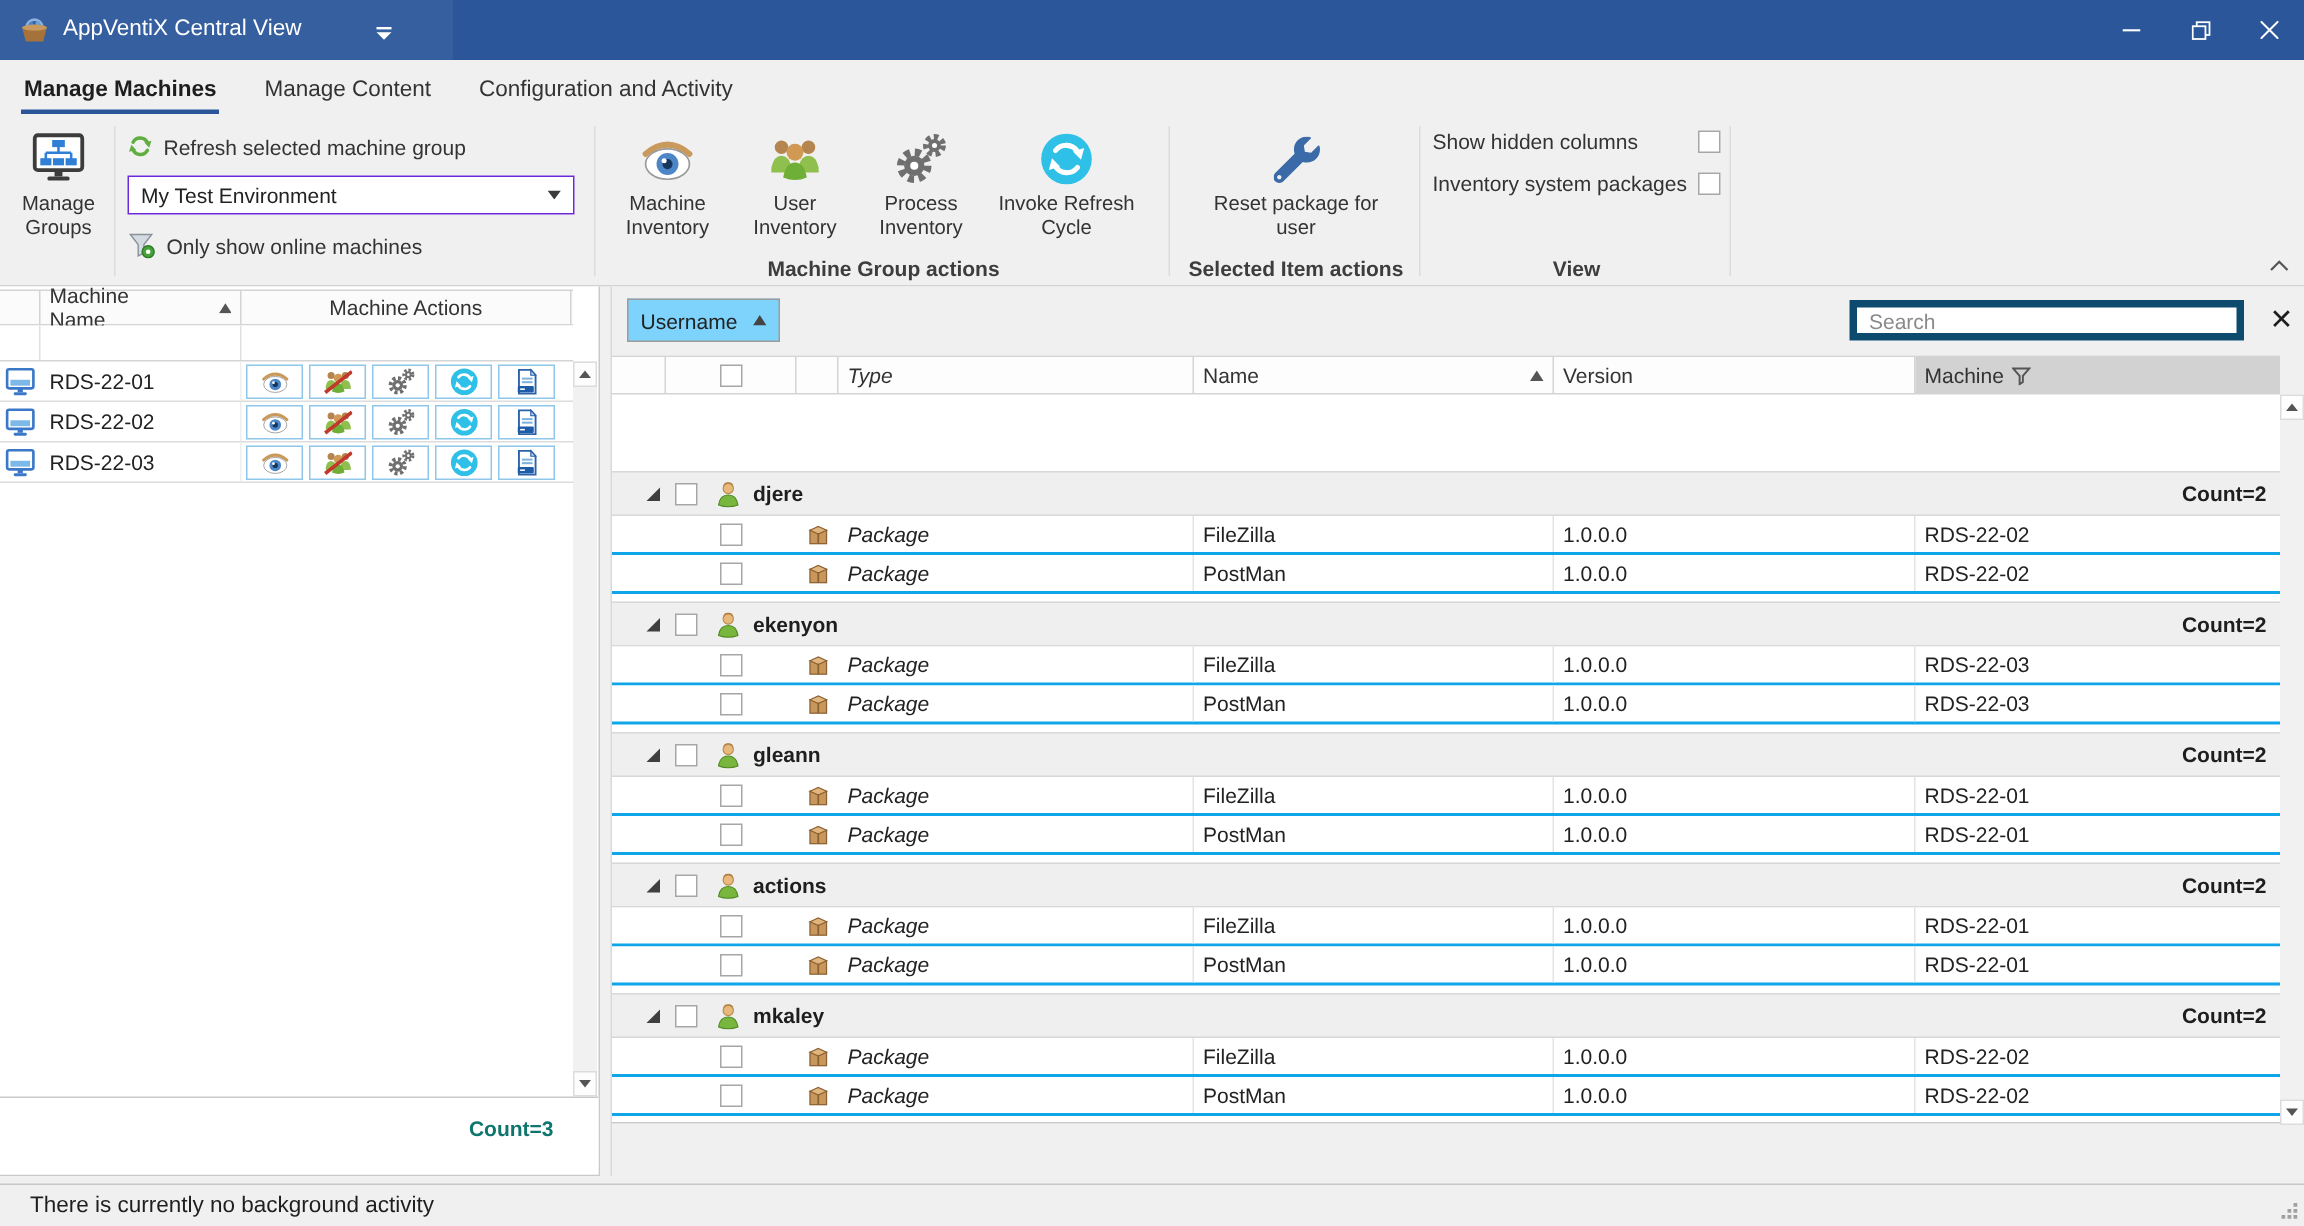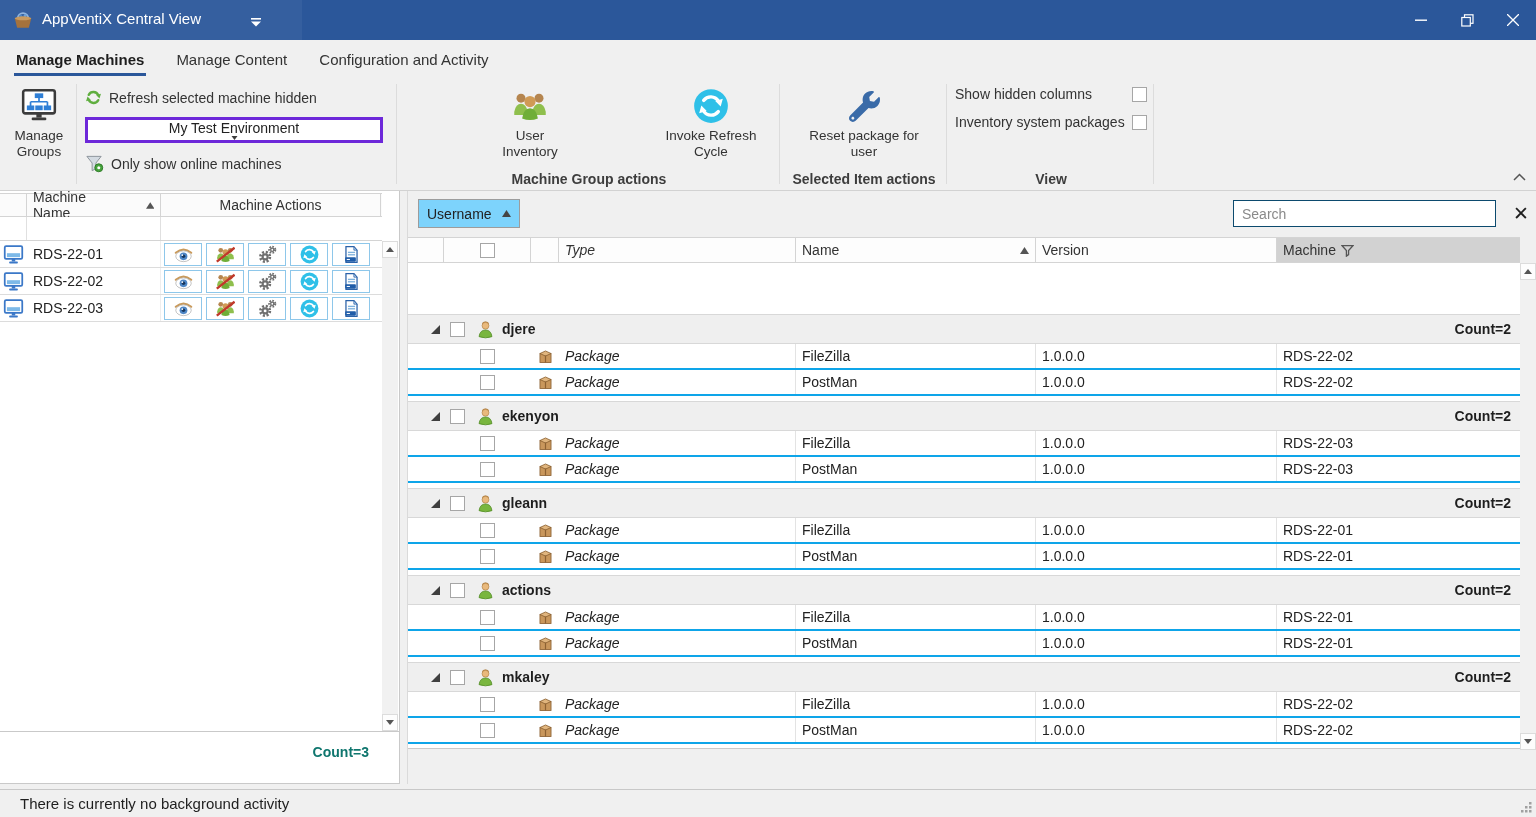--- a/index.html
+++ b/index.html
@@ -22,22 +22,22 @@
   .tab.active { font-weight:bold; color:#1e1e1e; }
   .tab.active::after { content:""; position:absolute; left:14px; right:14px; bottom:2px; height:3px; background:#2b579a; }
 
   
   .ribbon { position:absolute; top:78px; left:0; width:100%; height:113px; background:#f0f0f0; border-bottom:1px solid #d2d2d2; }
   .rsep { position:absolute; top:6px; width:1px; height:100px; background:#dcdcdc; }
   .rgroup-label { position:absolute; bottom:3px; font-weight:bold; font-size:14px; color:#3d3d3d; text-align:center; }
   .bigbtn { position:absolute; top:6px; display:flex; flex-direction:column; align-items:center; text-align:center; font-size:13.5px; color:#333; line-height:16px; }
   .bigbtn .bicon { height:44px; display:flex; align-items:center; justify-content:center; }
   .small-label { font-size:14px; color:#333; }
-  .combo { position:absolute; left:85px; top:39px; width:298px; height:26px; background:#fff; border:3px solid #6d28d9;
-           display:flex; align-items:center; padding:0 8px; font-size:14px; color:#222;flex-direction:column; }
+  .combo { position:absolute; left:85px; top:39px; width:298px; height:26px; background:#fff; border:1px solid #6d28d9;
+           display:flex; align-items:center; padding:0 8px; font-size:14px; color:#222; }
   .combo .spacer { flex:1; }
   .checkbox { display:inline-block; width:15px; height:15px; background:#fff; border:1px solid #a6a6a6; }
   .view-row { position:absolute; left:955px; width:192px; display:flex; align-items:center; justify-content:space-between; }
   .ribbon-collapse { position:absolute; right:10px; bottom:6px; }
 
   
   .main { position:absolute; top:191px; left:0; width:1536px; height:598px; background:#f0f0f0; }
 
   
   .leftpanel { position:absolute; left:0; top:0; width:400px; height:593px; background:#fff; border-right:1px solid #c9c9c9; border-bottom:1px solid #c9c9c9; }
@@ -63,21 +63,21 @@
   .tri-up { width:0; height:0; border-left:4px solid transparent; border-right:4px solid transparent; border-bottom:5px solid #555; }
   .tri-down { width:0; height:0; border-left:4px solid transparent; border-right:4px solid transparent; border-top:5px solid #555; }
   .lscroll { left:382px; top:50px; height:490px; }
   .rscroll { left:1112px; top:72px; height:487px; }
 
   
   .rightpanel { position:absolute; left:407px; top:0; width:1129px; height:593px; background:#f0f0f0; border-left:1px solid #dadada; }
   .rtoolbar { position:absolute; top:8px; left:0; width:100%; height:30px; }
   .groupchip { position:absolute; left:10px; top:0; width:102px; height:29px; background:#7dd3fc; border:1px solid #9c9c9c;
                display:flex; align-items:center; justify-content:space-between; padding:0 8px; font-size:14px; color:#222; }
-  .searchbox { position:absolute; left:825px; top:1px; width:263px; height:27px; background:#fff; border:1px solid #0c4a6e;
+  .searchbox { position:absolute; left:825px; top:1px; width:263px; height:27px; background:#fff; border:5px solid #0c4a6e;
                font-family:"Liberation Sans", sans-serif; font-size:14px; padding:0 8px; color:#222; }
   .searchbox::placeholder { color:#8a8a8a; }
   .clearx { position:absolute; left:1100px; top:0; width:26px; height:28px; display:flex; align-items:center; justify-content:center;
             font-size:19px; color:#1e1e1e; }
   .rtable { position:absolute; top:46px; left:0; width:1112px; background:#fff; height:512px; border-bottom:1px solid #c9c9c9; }
   .rhead { display:flex; height:26px; border-top:1px solid #d4d4d4; border-bottom:1px solid #d4d4d4; background:#fdfdfd; font-size:14px; color:#333; }
   .rhead .hcell { border-right:1px solid #d4d4d4; display:flex; align-items:center; padding:0 6px; }
   .cw-exp { width:36px; } .cw-chk { width:87px; } .cw-icn { width:28px; }
   .cw-type { width:237px;font-style:italic; } .cw-name { width:240px; } .cw-ver { width:241px; } .cw-mach { width:243px; }
   .hcell.cw-chk { justify-content:center; }
@@ -255,44 +255,60 @@
           </svg>
         </span>
       <span>Manage Groups</span>
     </div>
     <div class="rsep" style="left:76px;"></div>
 
     <div style="position:absolute; left:85px; top:11px; display:flex; align-items:center; gap:7px;">
       <svg class="ic" width="17" height="17">
           <use href="#sym-refresh-green"></use>
         </svg>
-      <span class="small-label">Refresh selected machine hidden</span>
+      <span class="small-label">Refresh selected machine group</span>
     </div>
     <div class="combo">
       <span>My Test Environment</span>
       <span class="spacer"></span>
       <svg width="9" height="6" viewBox="0 0 9 6">
           <polygon points="0,0 9,0 4.5,6" fill="#3c3c3c"></polygon>
         </svg>
     </div>
     <div style="position:absolute; left:85px; top:76px; display:flex; align-items:center; gap:7px;">
       <svg class="ic" width="19" height="19">
           <use href="#sym-funnel-green"></use>
         </svg>
       <span class="small-label">Only show online machines</span>
     </div>
     <div class="rsep" style="left:396px;"></div>
 
+    <div class="bigbtn" style="left:405px; width:80px;">
+      <span class="bicon">
+          <svg class="ic" width="36" height="36">
+            <use href="#sym-eye"></use>
+          </svg>
+        </span>
+      <span>Machine Inventory</span>
+    </div>
     <div class="bigbtn" style="left:490px; width:80px;">
       <span class="bicon">
           <svg class="ic" width="36" height="36">
             <use href="#sym-users"></use>
           </svg>
         </span>
       <span>User Inventory</span>
+    </div>
+    <div class="bigbtn" style="left:574px; width:80px;">
+      <span class="bicon">
+          <svg class="ic" width="36" height="36">
+            <use href="#sym-gears"></use>
+          </svg>
+        </span>
+      <span>Process Inventory</span>
     </div>
     <div class="bigbtn" style="left:656px; width:110px;">
       <span class="bicon">
           <svg class="ic" width="36" height="36">
             <use href="#sym-refresh-cyan"></use>
           </svg>
         </span>
       <span>Invoke Refresh Cycle</span>
     </div>
     <div class="rgroup-label" style="left:400px; width:378px;">Machine Group actions</div>

